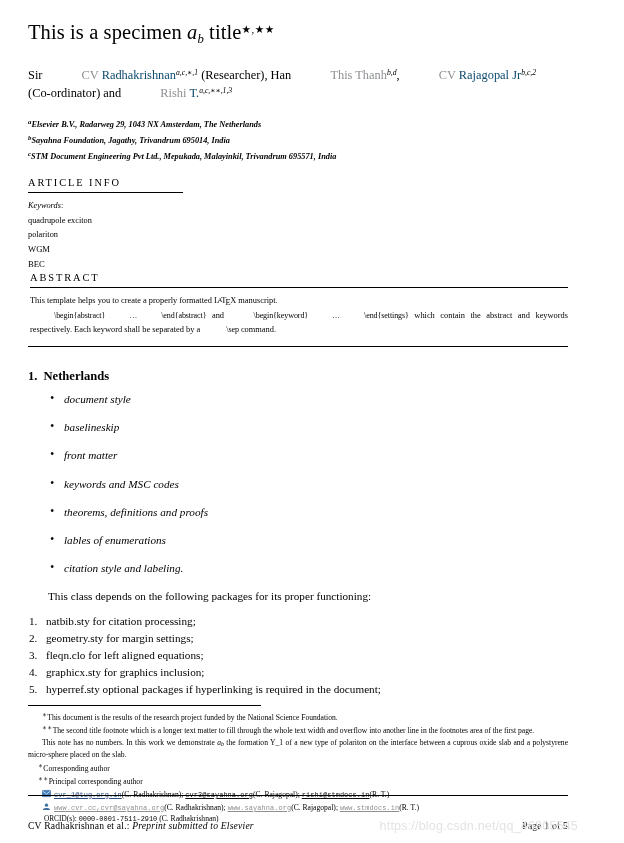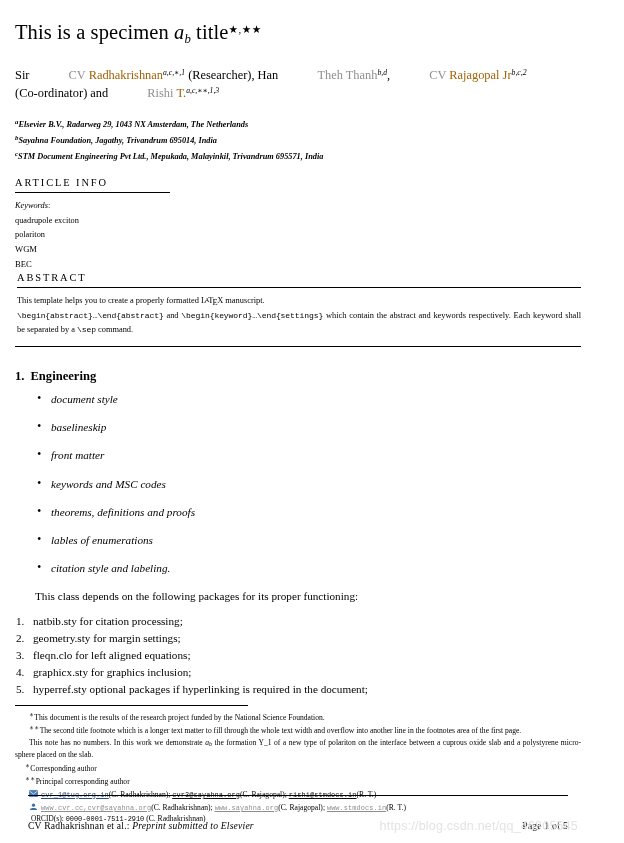--- a/index.html
+++ b/index.html
@@ -14,21 +14,21 @@
     font-family: "Liberation Serif", "DejaVu Serif", serif;
     color: #000000;
     overflow: hidden;
   }
   .page {
     position: absolute;
     left: 0; top: 0;
     width: 596px;
     height: 843px;
     box-sizing: border-box;
-    padding: 0 15px;
+    padding: 0 28px;
   }
 
   
   .title {
     font-size: 20.5px;
     line-height: 1.2;
     margin: 20px 0 0 0;
     font-weight: normal;
     letter-spacing: 0.1px;
   }
@@ -37,21 +37,21 @@
   .title sup { font-size: 0.52em; vertical-align: 0.52em; letter-spacing: 0.5px; }
 
   
   .authors {
     font-size: 12.4px;
     line-height: 1.5;
     margin-top: 19px;
   }
   .authors sup { font-size: 0.62em; font-style: italic; vertical-align: 0.55em; }
   .aname-gray { color: #8d8f92; margin-left: 36px; }
-  .aname-dark { color: #a16207; }
+  .aname-dark { color: #0c4a6e; }
 
   
   .affils {
     margin-top: 13px;
     font-size: 8.3px;
     font-style: italic;
     line-height: 1.62;
     font-weight: bold;
   }
   .affils .mark { font-size: 0.82em; vertical-align: 0.5em; font-weight: bold; }
@@ -82,21 +82,21 @@
   }
   .kw .kw-label { font-style: italic; }
   .kw .sc { font-variant: small-caps; font-size: 1.04em; }
 
   .abs-body {
     font-size: 8.4px;
     line-height: 1.62;
     padding-top: 6px;
     text-align: justify;
   }
-  .tt { font-family: Liberation Mono, monospace; font-size: 0.96em; letter-spacing: -0.1px; }
+  .tt { font-family: Liberation Serif, serif; font-size: 0.96em; letter-spacing: -0.1px; margin-left: 24px; }
   .latex { white-space: nowrap; }
   .latex .a { font-size: 0.75em; vertical-align: 0.22em; margin-left: -0.22em; }
   .latex .t { margin-left: -0.12em; }
   .latex .e { font-size: 1em; vertical-align: -0.19em; margin-left: -0.1em; margin-right: -0.06em; }
 
   .closing-rule { border-top: 0.7px solid #000; margin-top: 10px; }
 
   
   .body-area { margin-top: 22px; }
   h2.section {
@@ -221,21 +221,21 @@
 </head>
 <body>
 
 <div class="page">
 
   <h1 class="title">
     <span>This is a specimen </span><span class="mathit">a</span><sub>b</sub><span> title</span><sup>★,★★</sup>
   </h1>
 
   <div class="authors">
-    <div><span>Sir </span><span class="aname-gray">CV</span><span class="aname-dark"> Radhakrishnan</span><sup>a,c,∗,1</sup><span> (Researcher),  Han </span><span class="aname-gray">Theh Thanh</span><sup>b,d</sup><span>,  </span><span class="aname-gray">CV</span><span class="aname-dark"> Rajagopal Jr</span><sup>b,c,2</sup></div>
+    <div><span>Sir </span><span class="aname-gray">CV</span><span class="aname-dark"> Radhakrishnan</span><sup>a,c,∗,1</sup><span> (Researcher),  Han </span><span class="aname-gray">This Thanh</span><sup>b,d</sup><span>,  </span><span class="aname-gray">CV</span><span class="aname-dark"> Rajagopal Jr</span><sup>b,c,2</sup></div>
     <div><span>(Co-ordinator) and  </span><span class="aname-gray">Rishi</span><span class="aname-dark"> T.</span><sup>a,c,∗∗,1,3</sup></div>
   </div>
 
   <div class="affils">
     <div><span class="mark">a</span><span>Elsevier B.V., Radarweg 29, 1043 NX Amsterdam, The Netherlands</span></div>
     <div><span class="mark">b</span><span>Sayahna Foundation, Jagathy, Trivandrum 695014, India</span></div>
     <div><span class="mark">c</span><span>STM Document Engineering Pvt Ltd., Mepukada, Malayinkil, Trivandrum 695571, India</span></div>
   </div>
 
   <div class="infoblock">
@@ -257,21 +257,21 @@
       <div class="abs-body">
         <span>This template helps you to create a properly formatted </span><span class="latex">L<span class="a">A</span><span class="t">T</span><span class="e">E</span>X</span><span> manuscript.</span><br>
         <span class="tt">\begin{abstract}</span><span class="tt">…</span><span class="tt">\end{abstract}</span><span> and </span><span class="tt">\begin{keyword}</span><span class="tt">…</span><span class="tt">\end{settings}</span><span> which contain the abstract and keywords respectively. Each keyword shall be separated by a </span><span class="tt">\sep</span><span> command.</span>
       </div>
     </div>
   </div>
 
   <div class="closing-rule"></div>
 
   <div class="body-area">
-    <h2 class="section"><span class="num">1.</span><span>Engineering</span></h2>
+    <h2 class="section"><span class="num">1.</span><span>Netherlands</span></h2>
 
 
     <ul class="bullets">
       <li>document style</li>
       <li>baselineskip</li>
       <li>front matter</li>
       <li>keywords and MSC codes</li>
       <li>theorems, definitions and proofs</li>
       <li>lables of enumerations</li>
       <li>citation style and labeling.</li>

